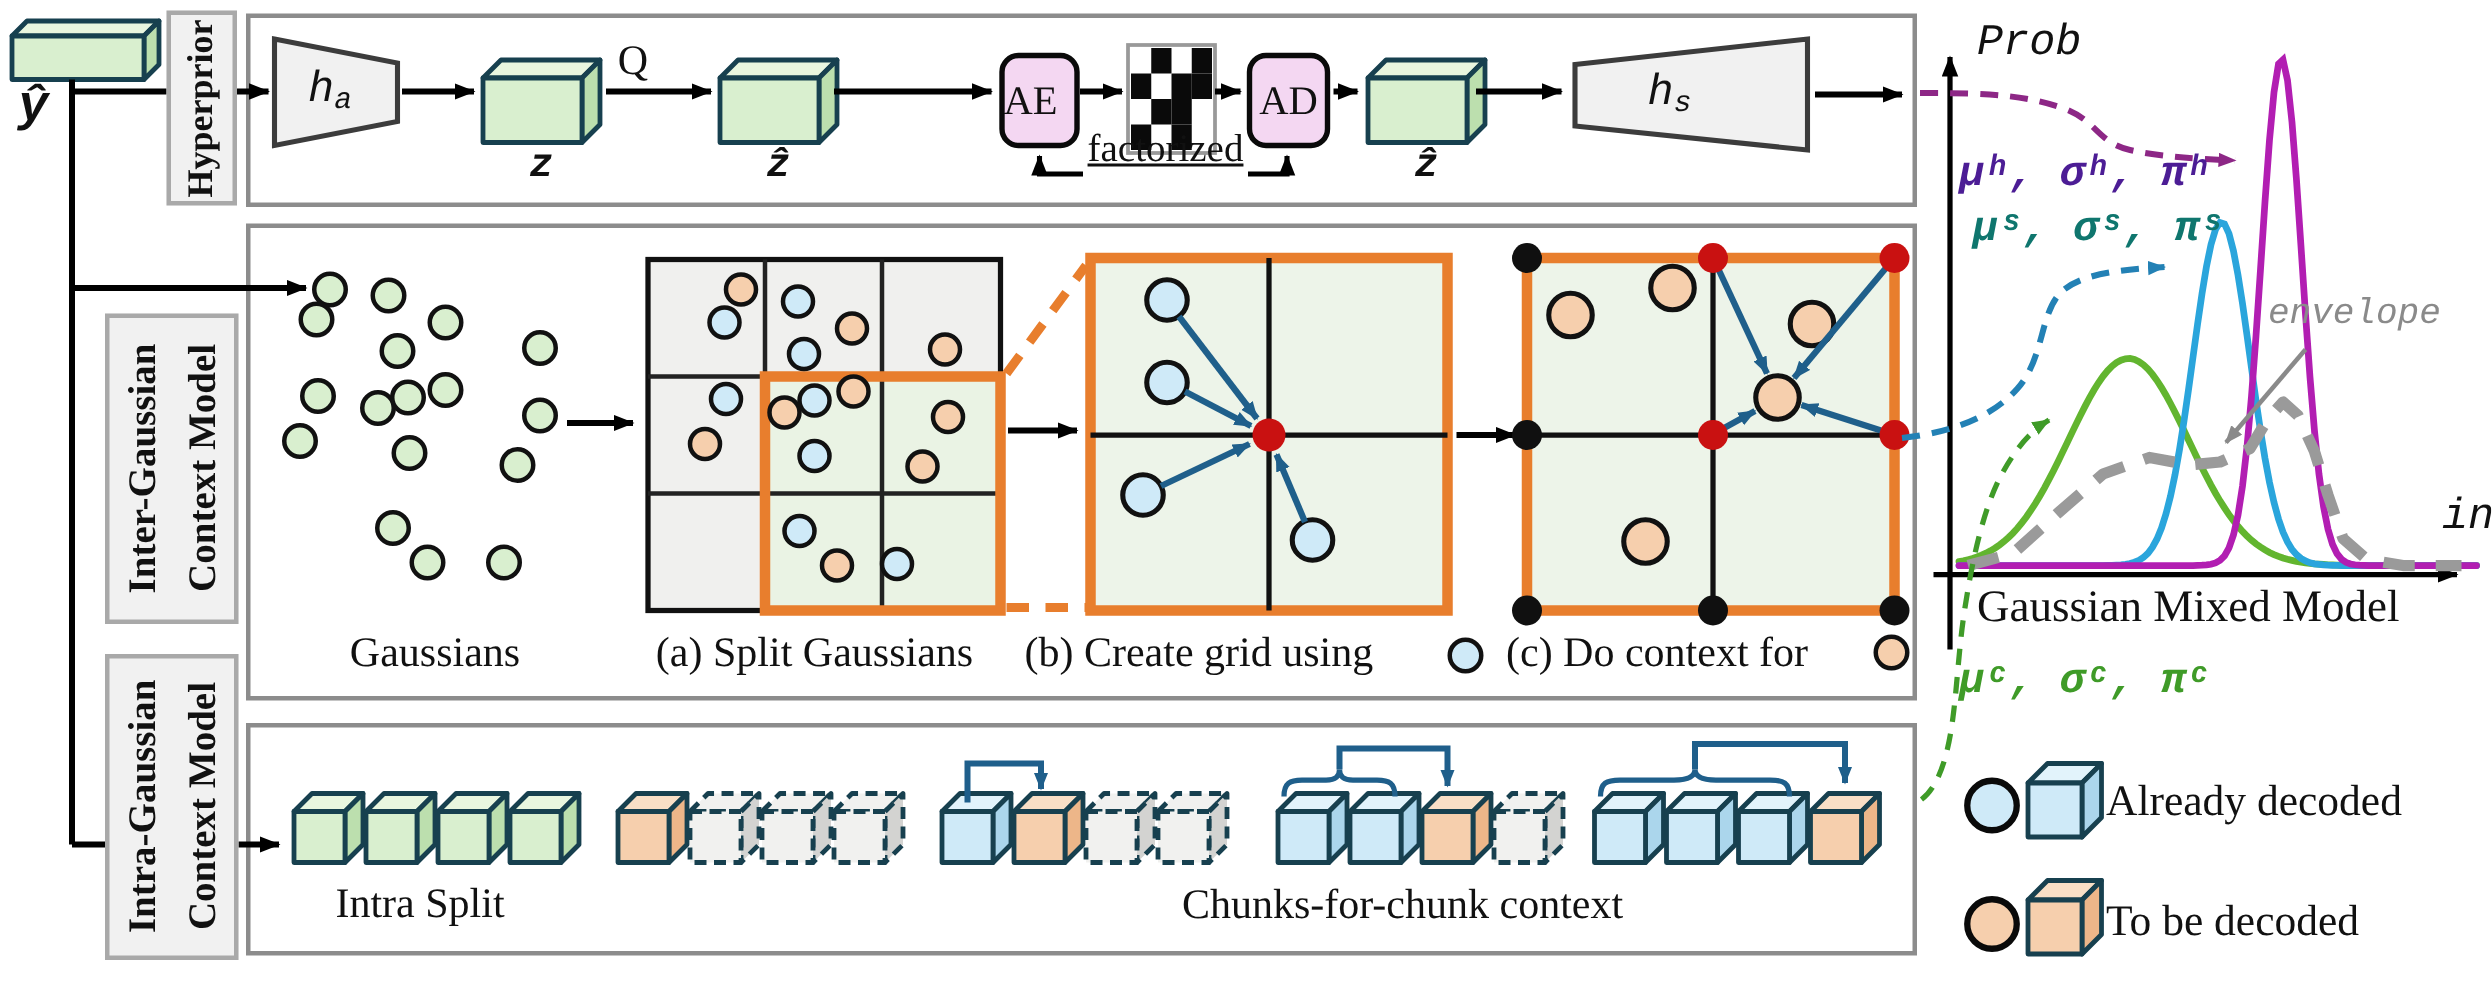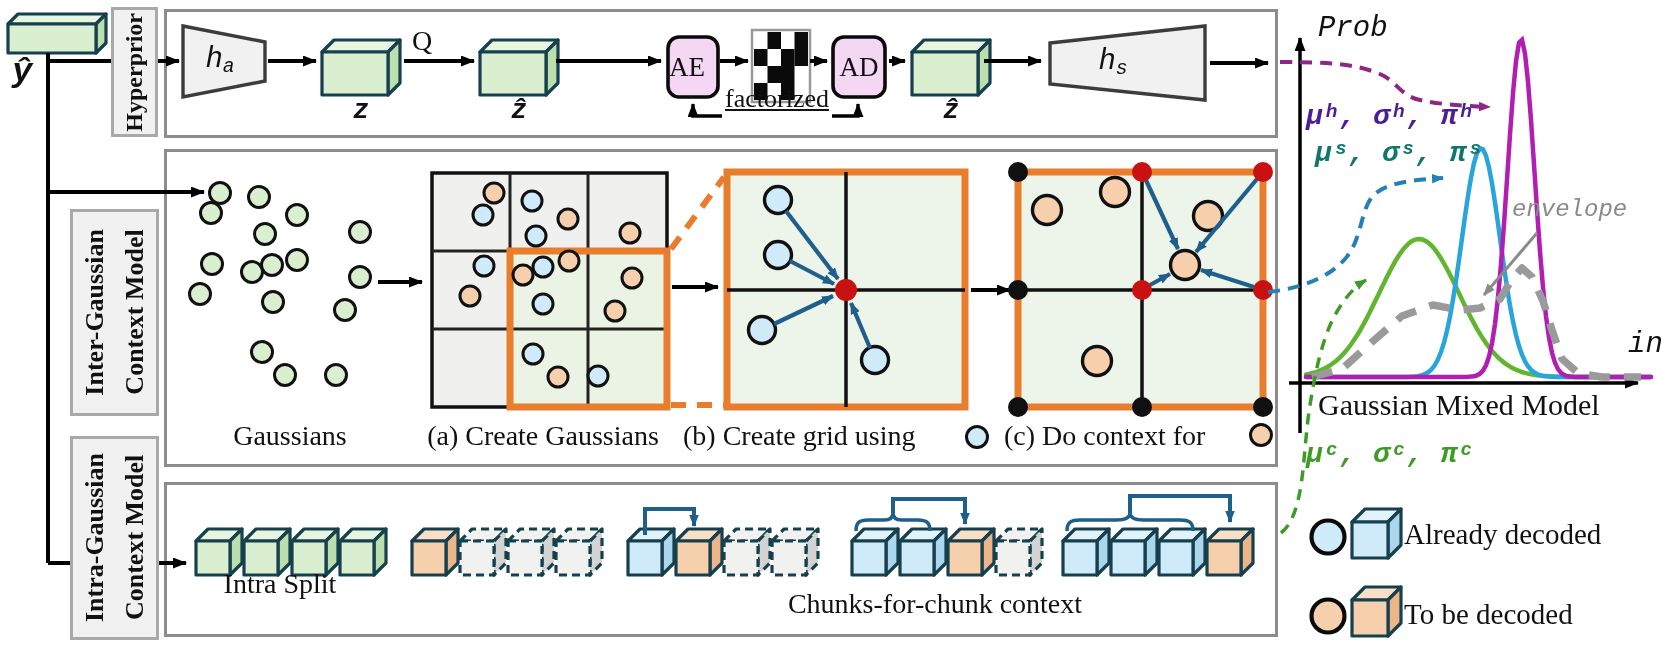--- a/index.html
+++ b/index.html
@@ -411,25 +411,25 @@
   <div class="t b it c" style="left:480px;top:97px;width:78px;font-size:27px;">ẑ</div>
   <div class="t c" style="left:668px;top:53px;width:38px;font-size:27px;">AE</div>
   <div class="t c" style="left:718px;top:85px;width:118px;font-size:26px;text-decoration:underline;">factorized</div>
   <div class="t c" style="left:833px;top:53px;width:52px;font-size:27px;">AD</div>
   <div class="t b it c" style="left:912px;top:97px;width:78px;font-size:27px;">ẑ</div>
   <div class="t it c" style="left:1058px;top:46px;width:110px;font-size:29px;">
     <span>h</span><sub class="sb">s</sub>
   </div>
 
   <div class="t c" style="left:205px;top:421px;width:170px;font-size:28px;">Gaussians</div>
-  <div class="t c" style="left:413px;top:421px;width:260px;font-size:28px;">(a) Create Gaussians</div>
+  <div class="t c" style="left:413px;top:421px;width:260px;font-size:28px;">(a) Split Gaussians</div>
   <div class="t" style="left:683px;top:421px;font-size:28px;">(b) Create grid using</div>
   <div class="t" style="left:1004px;top:421px;font-size:28px;">(c) Do context for</div>
 
-  <div class="t c" style="left:195px;top:569px;width:170px;font-size:28px;text-align:center;">Intra Split</div>
+  <div class="t c" style="left:195px;top:588px;width:170px;font-size:28px;text-align:center;">Intra Split</div>
   <div class="t c" style="left:745px;top:589px;width:380px;font-size:28px;">Chunks-for-chunk context</div>
 
   <div class="t it" style="left:1318px;top:13px;font-size:29px;">Prob</div>
   <div class="t b it" style="left:1306px;top:102px;font-size:28px;color:#4c1d95;">μʰ, σʰ, πʰ</div>
   <div class="t b it" style="left:1315px;top:139px;font-size:28px;color:#0f766e;">μˢ, σˢ, πˢ</div>
   <div class="t it" style="left:1512px;top:197px;font-size:24px;color:#8a8a8a;">envelope</div>
   <div class="t it" style="left:1628px;top:329px;font-size:29px;">input</div>
   <div class="t" style="left:1318px;top:388px;font-size:30px;font-family:Liberation Serif, serif;">Gaussian Mixed Model</div>
   <div class="t b it" style="left:1306px;top:440px;font-size:28px;color:#3f9b28;">μᶜ, σᶜ, πᶜ</div>
 

